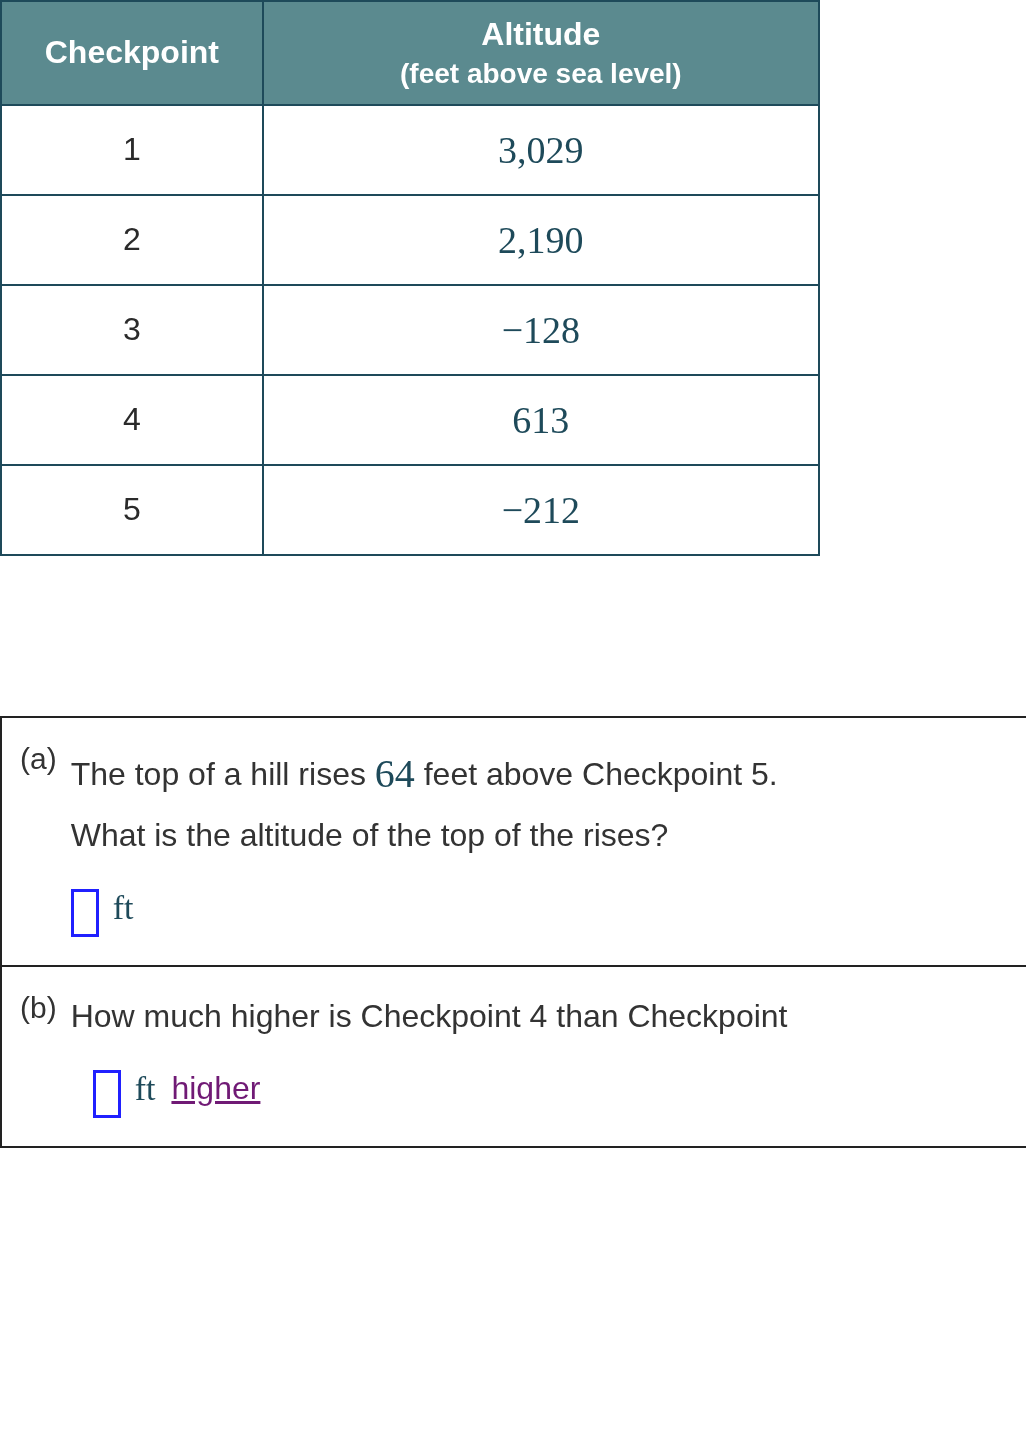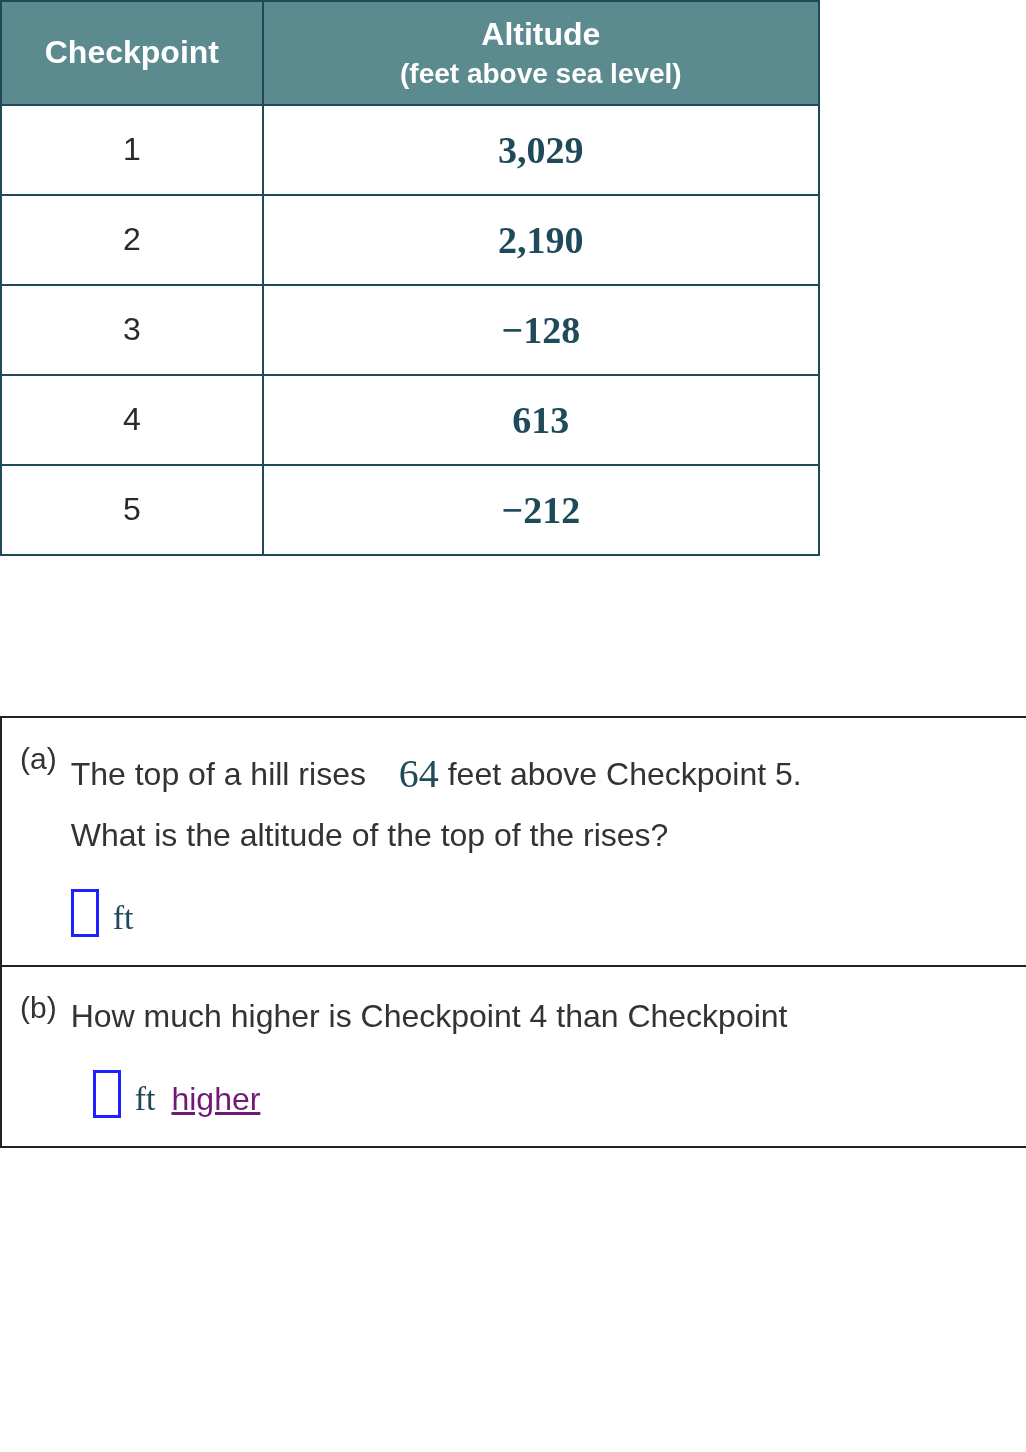--- a/index.html
+++ b/index.html
@@ -47,21 +47,20 @@
       font-family: Verdana, Geneva, sans-serif;
       color: #2a2a2a;
       font-size: 32px;
       width: 262px;
     }
     .data-table td.altitude-col {
       font-family: "Times New Roman", Times, serif;
       color: #1e4a5a;
       font-size: 38px;
       width: 558px;
-      font-weight: bold;
     }
     .questions-box {
       margin-top: 160px;
       border: 2px solid #222;
       border-right: none;
       width: 1026px;
     }
     .question {
       display: flex;
       padding: 20px 18px 28px 18px;
@@ -84,26 +83,25 @@
       font-size: 32px;
       color: #333;
       line-height: 1.6;
       margin-top: 4px;
     }
     .num-64 {
       font-family: "Times New Roman", Times, serif;
       font-size: 40px;
       color: #1e4a5a;
       vertical-align: -2px;
-      margin-left: 24px;
     }
     .answer-line {
       margin-top: 28px;
       display: flex;
-      align-items: flex-end;
+      align-items: flex-start;
     }
     .answer-line.indent {
       margin-left: 22px;
     }
     .input-box {
       display: inline-block;
       width: 28px;
       height: 48px;
       border: 3px solid #2020ff;
       background: #fff;

